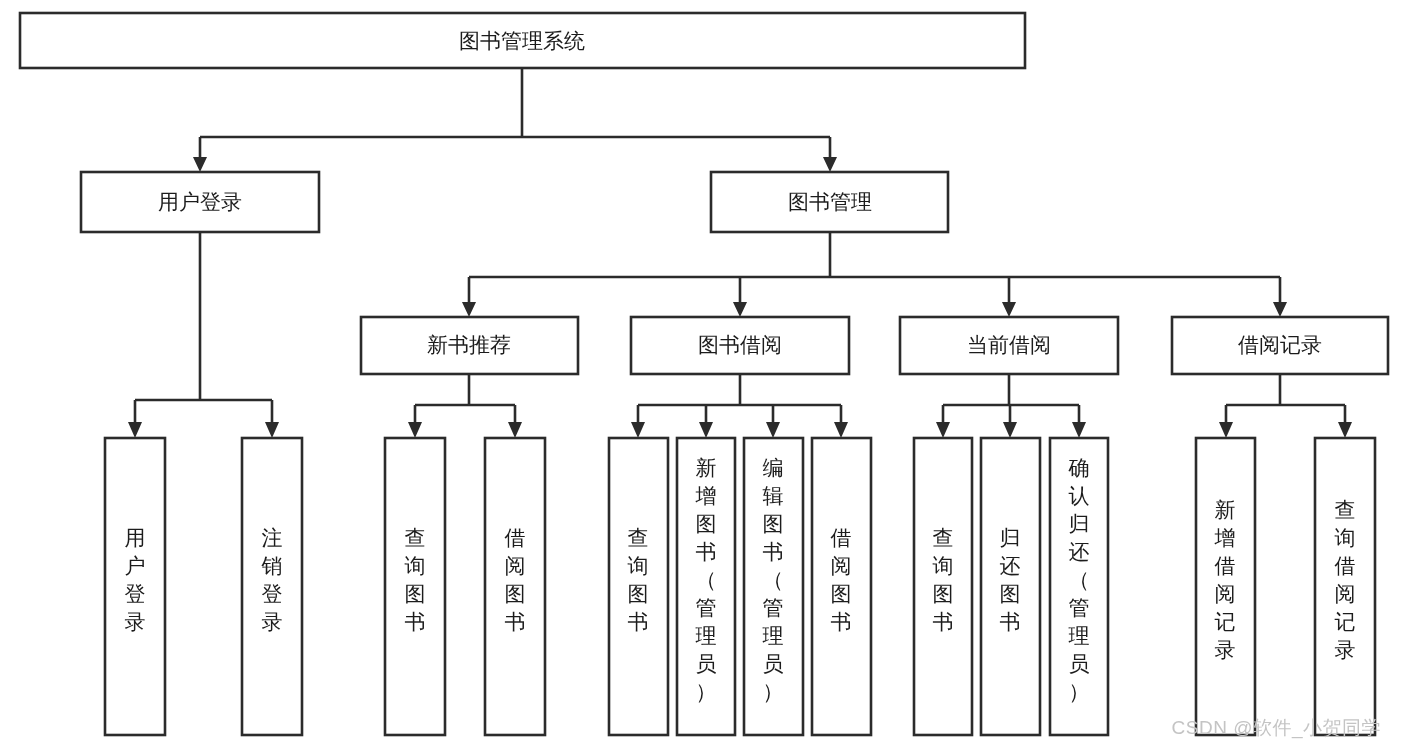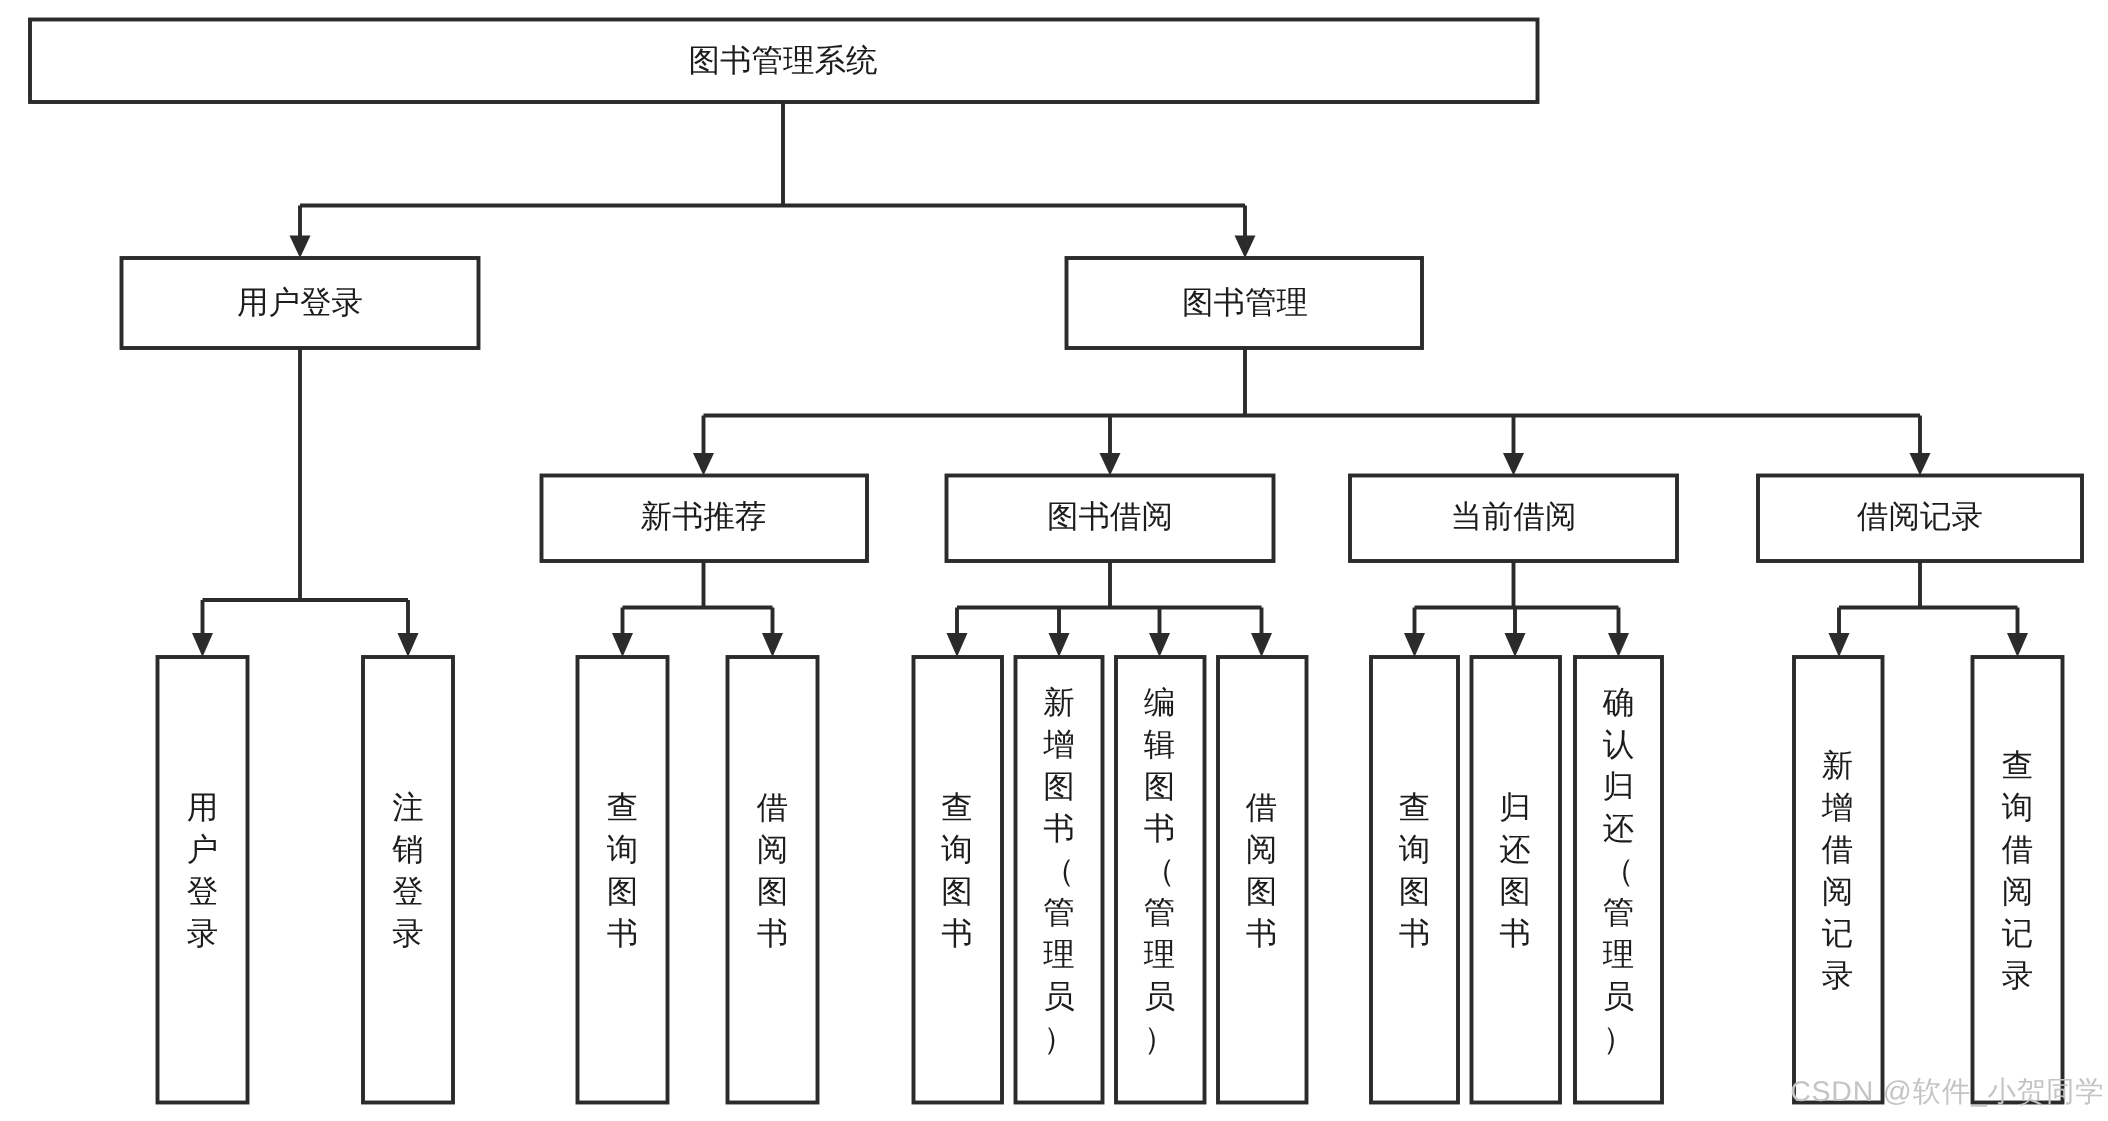--- a/index.html
+++ b/index.html
@@ -55,21 +55,21 @@
     white-space: pre;
   }
   .node-label-v {
     font-family: "Liberation Sans", "DejaVu Sans", sans-serif;
     font-size: 21px;
     fill: #1c1c1c;
     text-anchor: middle;
   }
   .watermark {
     position: absolute;
-    right: 2px;
+    right: 24px;
     bottom: 6px;
     font-family: "Liberation Sans", "DejaVu Sans", sans-serif;
     font-size: 19px;
     color: #c4c4c4;
     letter-spacing: 0.5px;
     user-select: none;
     white-space: nowrap;
   }
 </style>
 </head>

